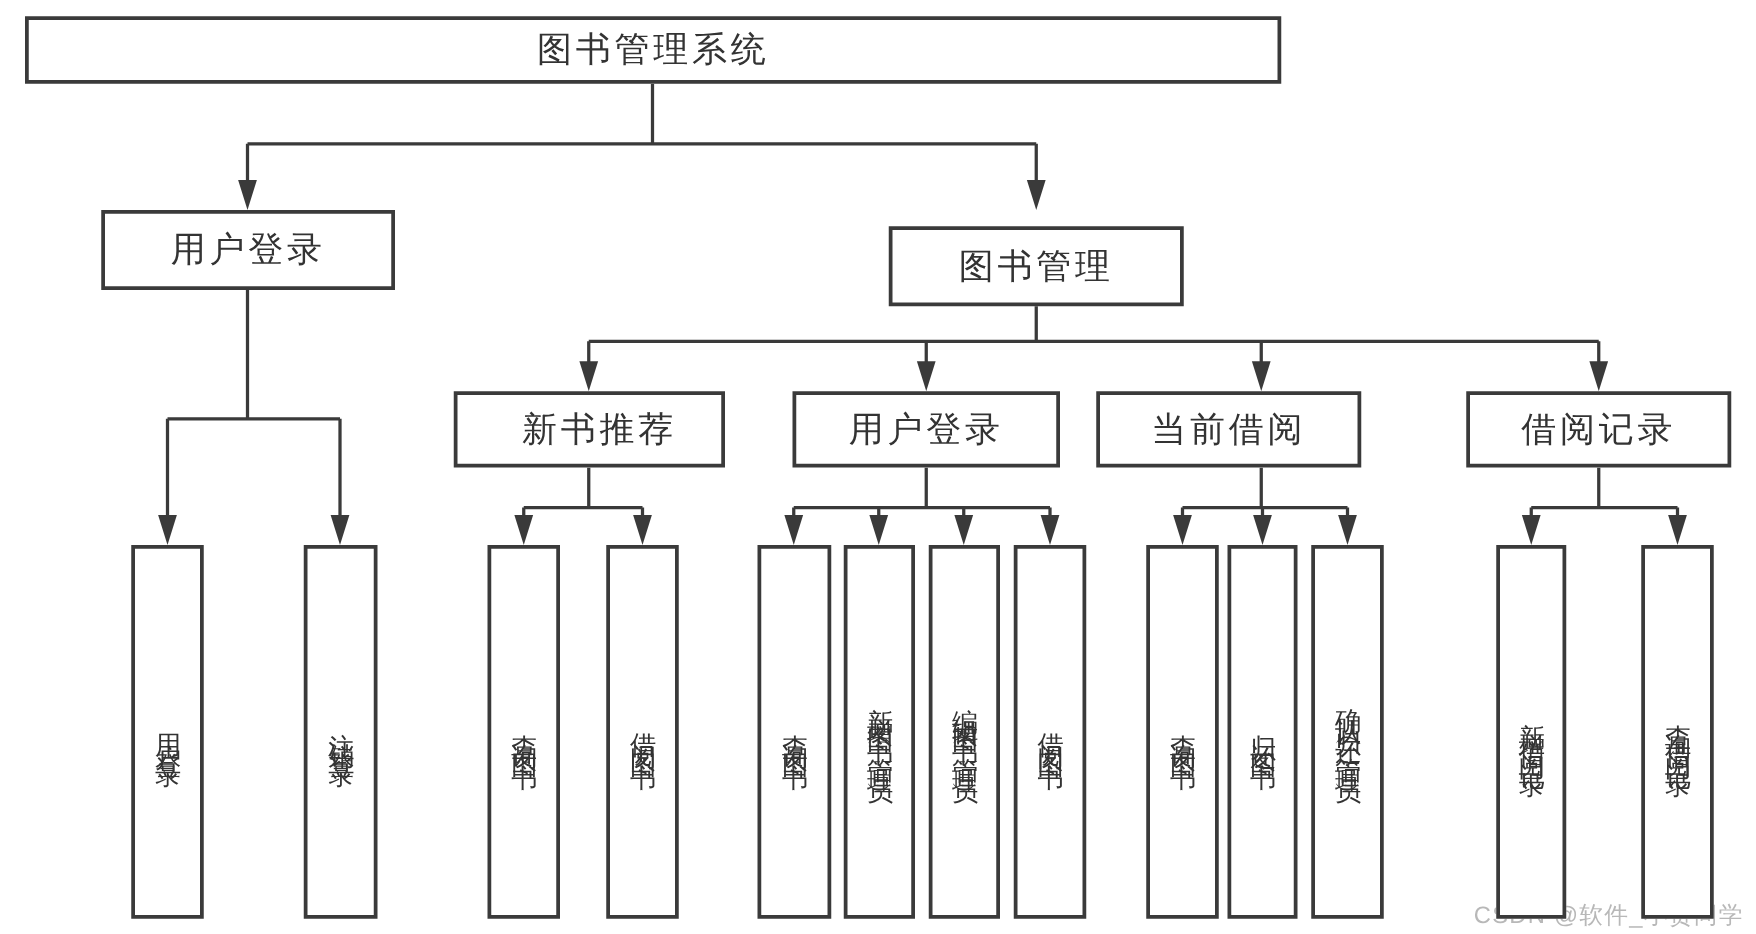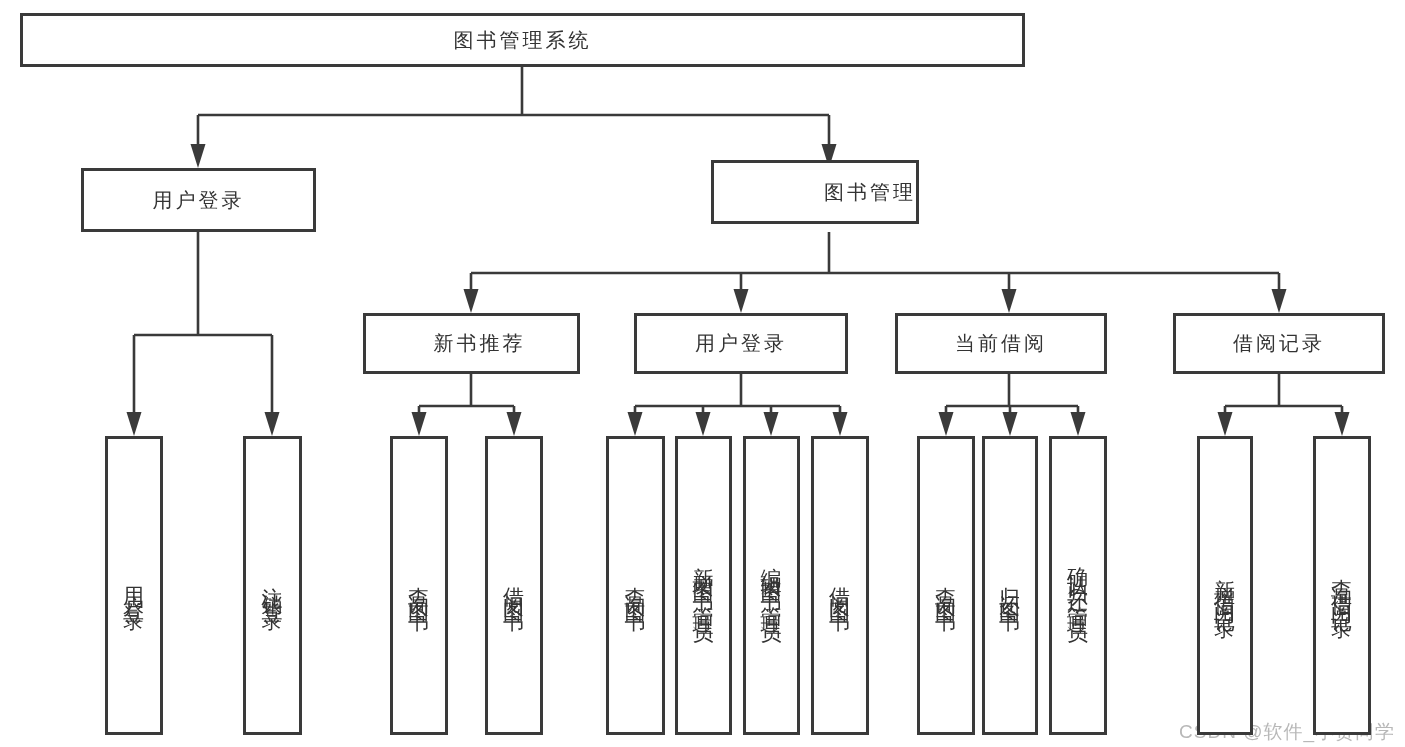--- a/index.html
+++ b/index.html
@@ -15,21 +15,21 @@
     position:absolute;
     box-sizing:border-box;
     border:3px solid #3a3a3a;
     background:#ffffff;
     display:flex;
     align-items:center;
     justify-content:center;
     color:#333333;
   }
   .node.horizontal .node-label{
-    font-size:20px;
+    font-size:28px;
     letter-spacing:3px;
     white-space:nowrap;
   }
   .node.vertical .node-label{
     writing-mode:vertical-rl;
     text-orientation:mixed;
     font-size:21px;
     letter-spacing:8px;
     line-height:1;
   }
@@ -76,30 +76,30 @@
       <polygon points="1225,436 1217.5,412 1232.5,412" fill="#3a3a3a"></polygon>
       <polygon points="1342,436 1334.5,412 1349.5,412" fill="#3a3a3a"></polygon>
     </svg>
   <div class="watermark">CSDN @软件_小贺同学</div>
 <div class="node horizontal" style="left: 20px; top: 13px; width: 1005px; height: 54px;">
       <span class="node-label">图书管理系统</span>
     </div>
     <div class="node horizontal" style="left: 81px; top: 168px; width: 235px; height: 64px;">
       <span class="node-label">用户登录</span>
     </div>
-    <div class="node horizontal" style="left: 711px; top: 160px; width: 208px; height: 64px; justify-content: flex-end;">
+    <div class="node horizontal" style="left: 711px; top: 181px; width: 236px; height: 64px;">
       <span class="node-label">图书管理</span>
     </div>
     <div class="node horizontal" style="left: 363px; top: 313px; width: 217px; height: 61px; padding-left: 16px;">
       <span class="node-label">新书推荐</span>
     </div>
     <div class="node horizontal" style="left: 634px; top: 313px; width: 214px; height: 61px;">
       <span class="node-label">用户登录</span>
     </div>
-    <div class="node horizontal" style="left: 895px; top: 313px; width: 212px; height: 61px;">
+    <div class="node horizontal" style="left: 877px; top: 313px; width: 212px; height: 61px;">
       <span class="node-label">当前借阅</span>
     </div>
     <div class="node horizontal" style="left: 1173px; top: 313px; width: 212px; height: 61px;">
       <span class="node-label">借阅记录</span>
     </div>
     <div class="node vertical" style="left: 105px; top: 436px; width: 58px; height: 299px;">
       <span class="node-label">用户登录</span>
     </div>
     <div class="node vertical" style="left: 243px; top: 436px; width: 59px; height: 299px;">
       <span class="node-label">注销登录</span>

